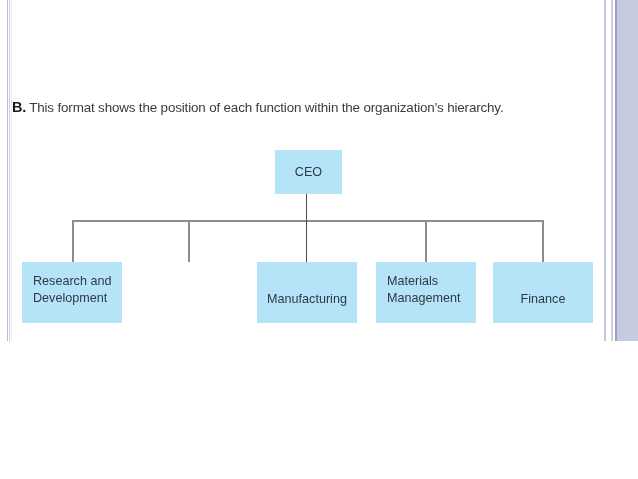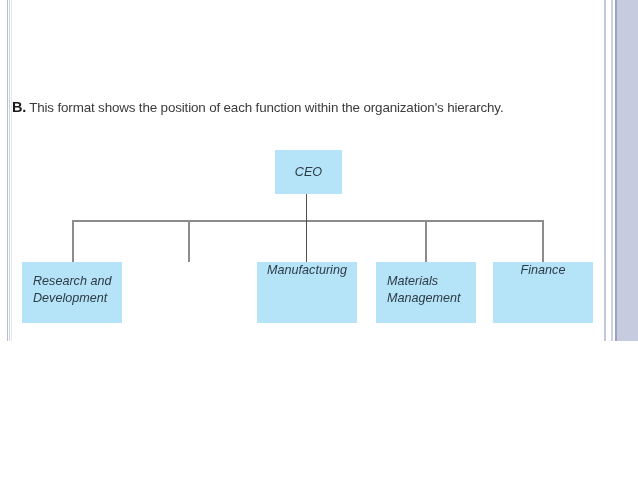--- a/index.html
+++ b/index.html
@@ -60,21 +60,20 @@
     margin-right: 3px;
   }
 
   
   .chart {
     position: absolute;
     left: 0;
     top: 0;
     width: 638px;
     height: 479px;
-    font-style: italic;
   }
 
   .node {
     position: absolute;
     background: #b5e3f7;
     color: #2d3b45;
     font-size: 12.6px;
     line-height: 17px;
     box-sizing: border-box;
   }
@@ -101,21 +100,21 @@
     width: 100px;
     height: 61px;
     padding: 11px 0 12px 11px;
   }
   .node-leaf.center {
     padding: 0;
     display: flex;
     align-items: flex-start;
     justify-content: center;
   }
-  .node-leaf.center .label { padding-top: 0; text-align: center; }
+  .node-leaf.center .label { padding-top: 29px; text-align: center; }
 
   .leaf-0 { left: 22px;  }
   .leaf-1 { left: 140px; }
   .leaf-2 { left: 257px; }
   .leaf-3 { left: 376px; }
   .leaf-4 { left: 493px; }
 
   
   .conn {
     position: absolute;

